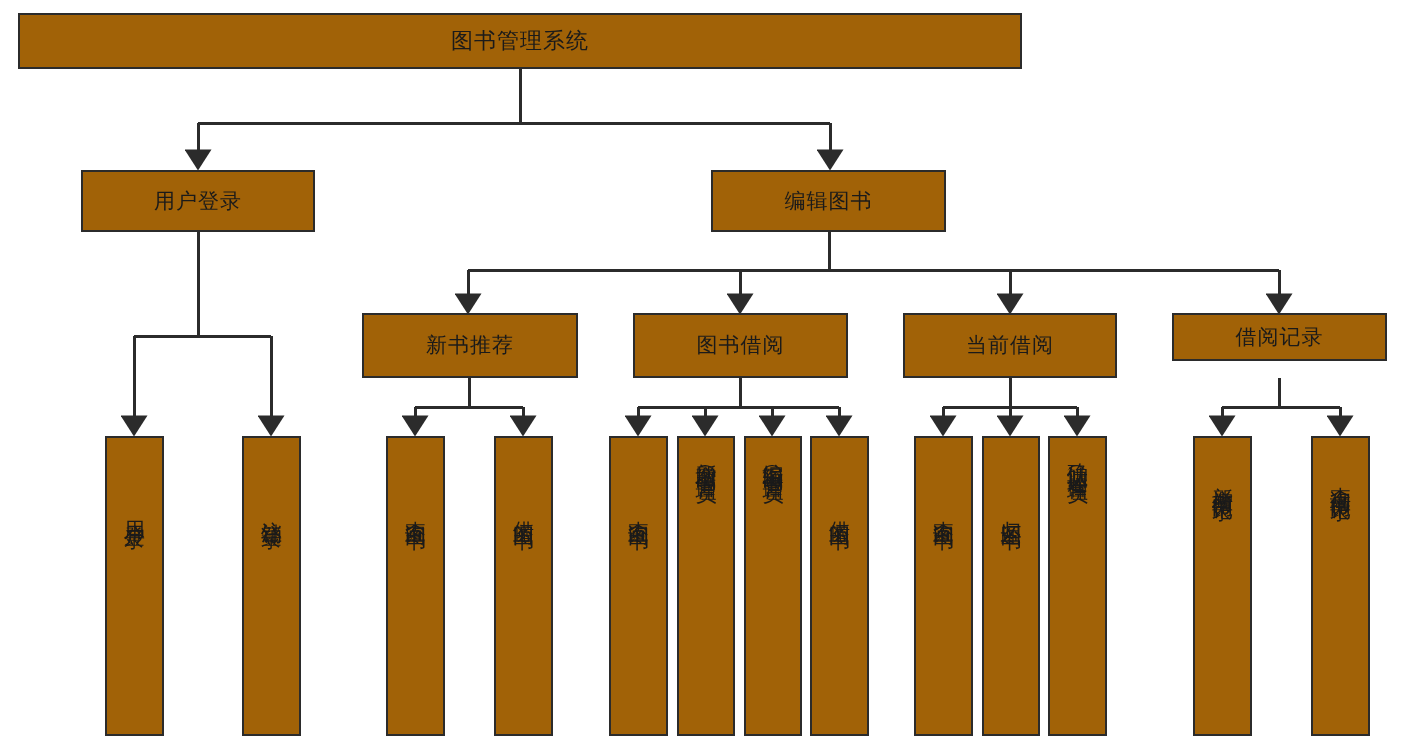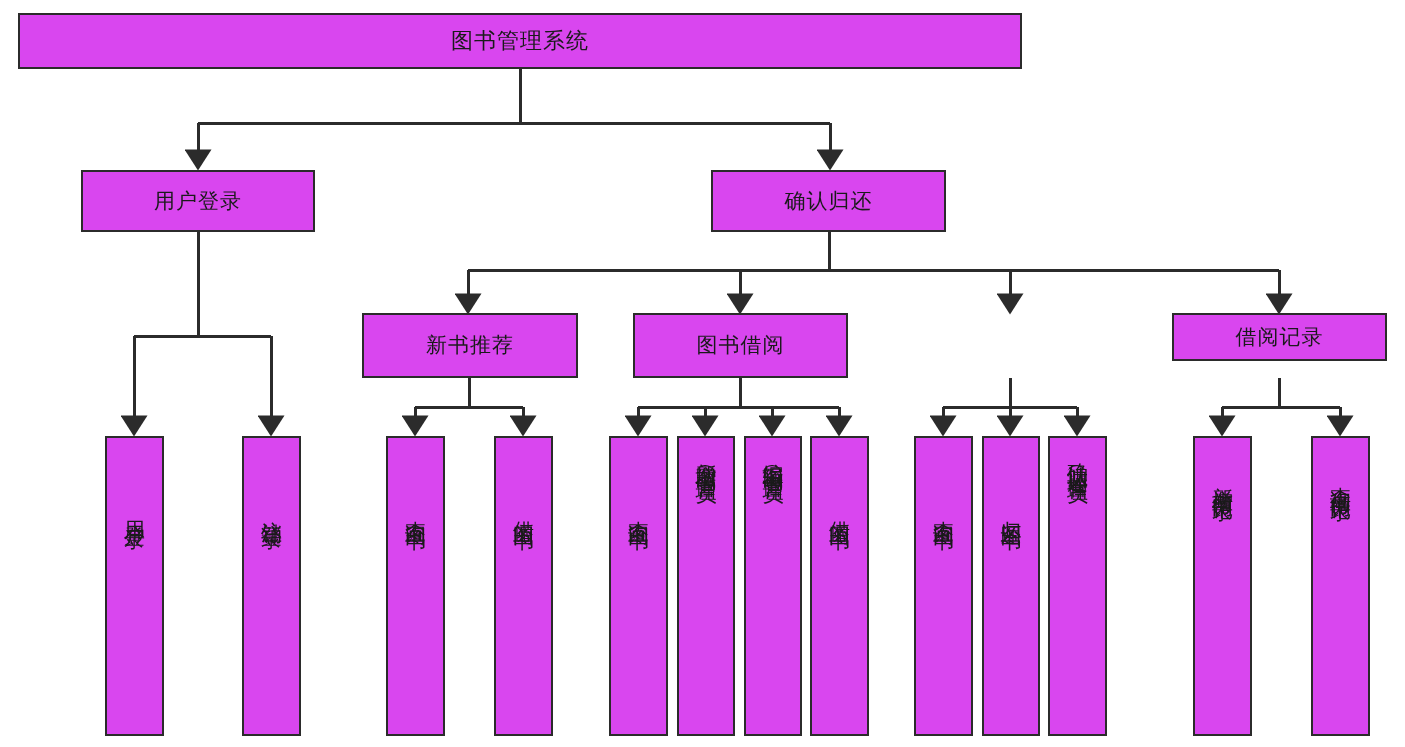--- a/index.html
+++ b/index.html
@@ -18,21 +18,21 @@
   #edges{
     position:absolute;
     left:0; top:0;
     width:1405px;
     height:747px;
     pointer-events:none;
   }
   .node{
     position:absolute;
     box-sizing:border-box;
-    background:#d946ef;
+    background:#a16207;
     border:2px solid #2b2b2b;
     display:flex;
     align-items:center;
     justify-content:center;
     z-index:2;
   }
   .node .label{
     font-size:21px;
     line-height:1.28;
     color:#1a1a1a;
@@ -121,28 +121,31 @@
   </svg>
 
   <div class="node root" style="left:18px; top:13px; width:1004px; height:56px;">
     <span class="label">图书管理系统</span>
   </div>
 
   <div class="node" style="left:81px; top:170px; width:234px; height:62px;">
     <span class="label">用户登录</span>
   </div>
   <div class="node" style="left:711px; top:170px; width:235px; height:62px;">
-    <span class="label">确认归还</span>
+    <span class="label">编辑图书</span>
   </div>
 
   <div class="node" style="left:362px; top:313px; width:216px; height:65px;justify-content:center;">
     <span class="label">新书推荐</span>
   </div>
   <div class="node" style="left:633px; top:313px; width:215px; height:65px;font-family:Liberation Serif, serif;">
     <span class="label">图书借阅</span>
+  </div>
+  <div class="node" style="left:903px; top:313px; width:214px; height:65px;">
+    <span class="label">当前借阅</span>
   </div>
   <div class="node" style="left:1172px; top:313px; width:215px; height:48px;">
     <span class="label">借阅记录</span>
   </div>
 
   <div class="node vertical" style="left:105px; top:436px; width:59px; height:300px; padding-top:66px;">
     <span class="label">用户登录</span>
   </div>
   <div class="node vertical" style="left:242px; top:436px; width:59px; height:300px; padding-top:66px;">
     <span class="label">注销登录</span>

